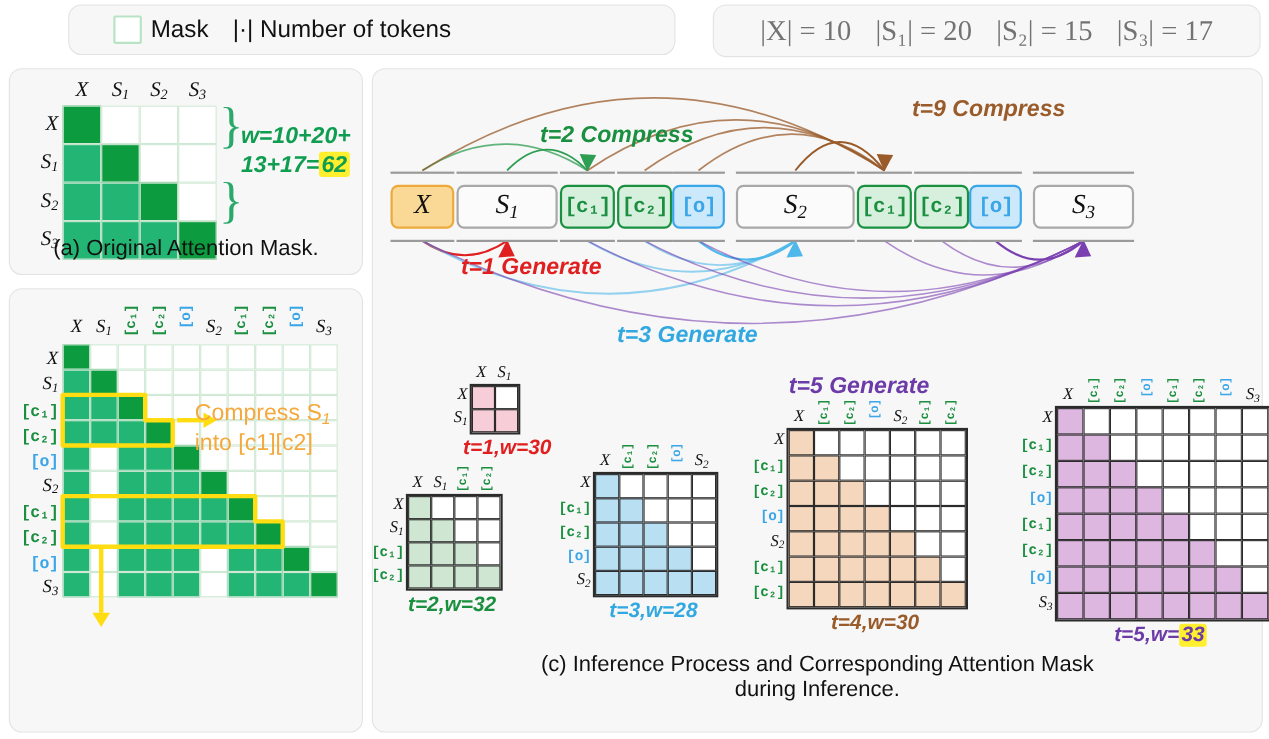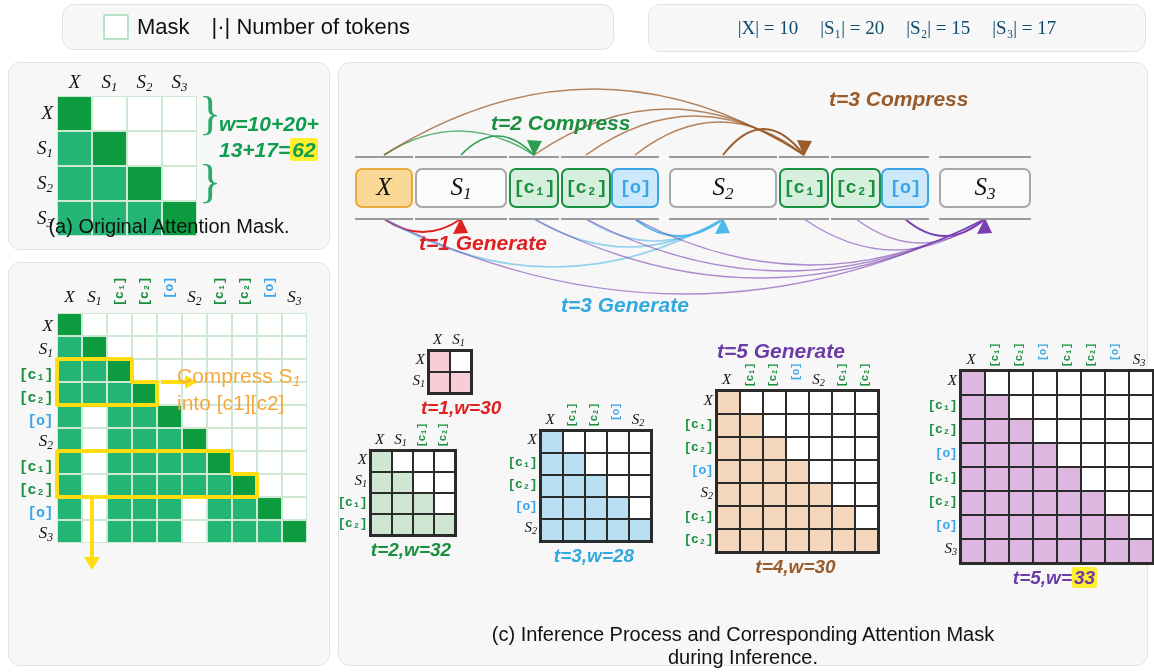--- a/index.html
+++ b/index.html
@@ -9,21 +9,21 @@
   .panel{position:absolute;background:#f7f7f7;border:1px solid #e3e3e3;border-radius:12px;}
   .mathit{font-family:"Liberation Serif",serif;font-style:italic;}
   .sub{font-size:.68em;vertical-align:-0.22em;font-style:italic;}
 
   
   #legend-left{left:62px;top:4px;width:552px;height:46px;display:flex;align-items:center;gap:0;padding:0 14px;box-sizing:border-box;}
   #legend-right{left:648px;top:4px;width:496px;height:46px;display:flex;align-items:center;justify-content:center;gap:22px;}
   .lg-swatch{width:22px;height:22px;border-radius:2px;display:inline-block;flex:none;}
   .lg-text{font-size:22px;color:#111;margin-left:8px;white-space:nowrap;}
   .lg-item{display:flex;align-items:center;}
-  .lg-eq{font-family:"Liberation Serif",serif;font-size:19px;color:#0c4a6e;white-space:nowrap;}
+  .lg-eq{font-family:"Liberation Serif",serif;font-size:26px;color:#737373;white-space:nowrap;}
 
   
   #panel-a{left:8px;top:62px;width:320px;height:186px;}
   #panel-b{left:8px;top:262px;width:320px;height:402px;}
   #panel-c{left:338px;top:62px;width:808px;height:602px;}
 
   .caption{position:absolute;width:100%;text-align:center;font-size:20px;color:#111;line-height:1.15;}
   .grid{position:absolute;display:grid;}
   .cell{box-sizing:border-box;}
 
@@ -345,21 +345,21 @@
         <span class="tokspecial tok-o">[o]</span>
       </div>
       <div class="tokline" style="left: 600px; width: 92px; top: 93px;"></div>
       <div class="tokline" style="left: 600px; width: 92px; top: 155px;"></div>
       <div class="tokbox" style="left: 600px; top: 105px; width: 92px; height: 40px; background: rgb(251, 251, 251); border: 2px solid rgb(168, 168, 168);">
         <span class="toklabel"><span class="mathit">S<span class="sub">3</span></span></span>
       </div>
     </div>
   <div id="c-arclabels">
       <div class="arclabel" style="left: 152px; top: 48px; color: rgb(26, 143, 63);">t=2 Compress</div>
-      <div class="arclabel" style="left: 490px; top: 24px; color: rgb(154, 91, 42);">t=3 Compress</div>
+      <div class="arclabel" style="left: 490px; top: 24px; color: rgb(154, 91, 42);">t=9 Compress</div>
       <div class="arclabel" style="left: 80px; top: 168px; color: rgb(224, 32, 32);">t=1 Generate</div>
       <div class="arclabel" style="left: 222px; top: 230px; color: rgb(50, 168, 224);">t=3 Generate</div>
       <div class="arclabel" style="left: 378px; top: 276px; color: rgb(108, 59, 168);">t=5 Generate</div>
     </div>
   <div id="c-matrices">
       <div class="mhdr" style="left: 88px; width: 21px; top: 267px; font-size: 15px;"><span class="mathit">X<span class="sub"></span></span></div>
       <div class="mhdr" style="left: 109px; width: 21px; top: 267px; font-size: 15px;"><span class="mathit">S<span class="sub">1</span></span></div>
       <div class="mrow" style="left: 60px; width: 26px; top: 286.5px; font-size: 15px;"><span class="mathit">X<span class="sub"></span></span></div>
       <div class="mrow" style="left: 60px; width: 26px; top: 307.5px; font-size: 15px;"><span class="mathit">S<span class="sub">1</span></span></div>
       <div class="mgrid" style="left: 88px; top: 286px; grid-template-columns: repeat(2, 21px); grid-template-rows: repeat(2, 21px);">
@@ -578,17 +578,17 @@
         <div class="mcell" style="background: rgb(221, 183, 224);"></div>
         <div class="mcell" style="background: rgb(221, 183, 224);"></div>
         <div class="mcell" style="background: rgb(221, 183, 224);"></div>
         <div class="mcell" style="background: rgb(221, 183, 224);"></div>
         <div class="mcell" style="background: rgb(221, 183, 224);"></div>
         <div class="mcell" style="background: rgb(221, 183, 224);"></div>
       </div>
       <div class="mcap" style="left: 614px; top: 504px; color: rgb(108, 59, 168); width: 204px; text-align: center;"><span>t=5,w=</span><span class="hl">33</span></div>
     </div>
 
-  <div class="caption" style="top:560px;">
+  <div class="caption" style="top:530px;">
     <span>(c) Inference Process and Corresponding Attention Mask</span><br>
     <span>during Inference.</span>
   </div>
 </div>
 
 </body></html>

